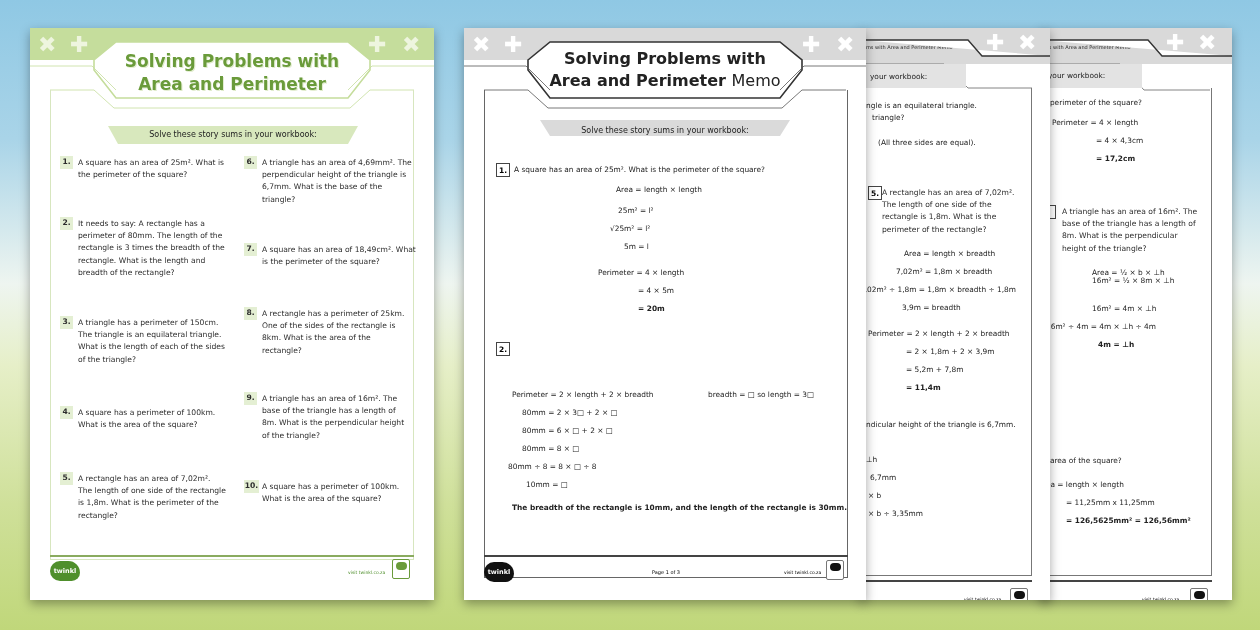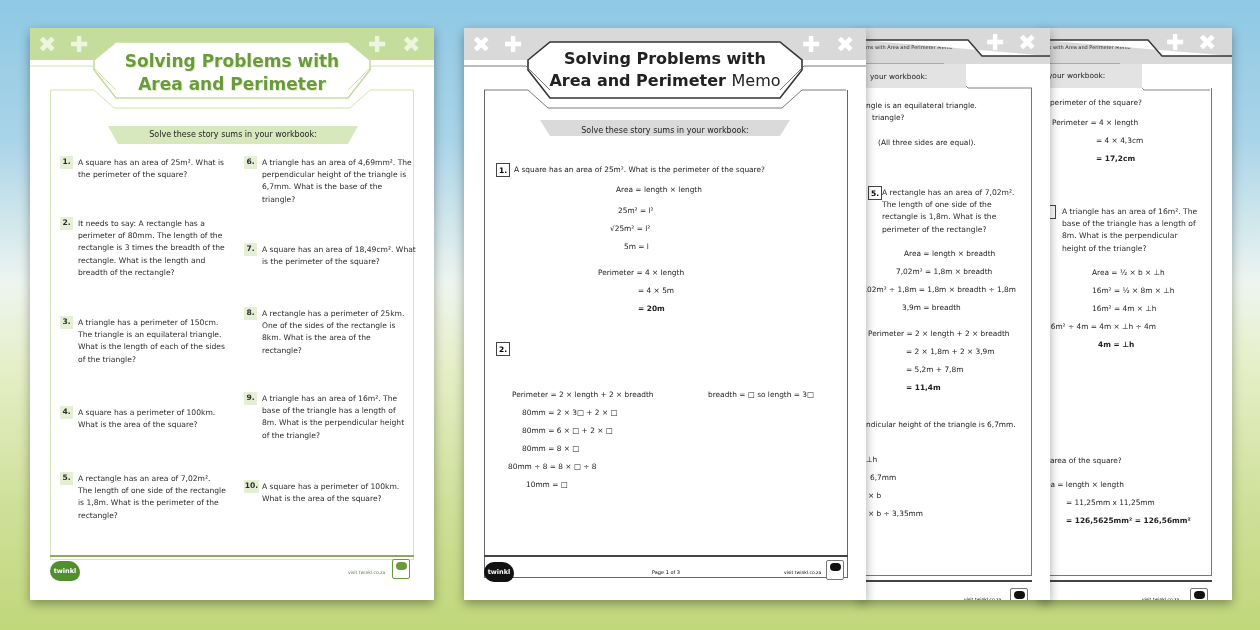--- a/index.html
+++ b/index.html
@@ -62,21 +62,21 @@
   <div style="position:absolute; left:0; top:60px; width:172px; height:488px; border-right:1px solid #777; border-bottom:1px solid #777;" data-name="content-frame"></div>
 
   <div class="ans" data-name="q7-partial-text" style="left:3px; top:70px;">e perimeter of the square?</div>
   <div class="ans" data-name="q7-step" style="left:12px; top:90px;">Perimeter = 4 × length</div>
   <div class="ans" data-name="q7-step" style="left:56px; top:108px;">= 4 × 4,3cm</div>
   <div class="ans bold" data-name="q7-answer" style="left:56px; top:126px;">= 17,2cm</div>
 
   <div data-name="q9-number-box" style="position:absolute; left:2px; top:177px; width:14px; height:14px; border:1px solid #444; border-left:none; font-size:7.5px; font-weight:bold; line-height:13px;">9.</div>
   <div class="q" data-name="q9-text" style="left:22px; top:178px; width:142px;">A triangle has an area of 16m². The base of the triangle has a length of 8m. What is the perpendicular height of the triangle?</div>
   <div class="ans" data-name="q9-step" style="left:52px; top:240px;">Area = ½ × b × ⊥h</div>
-  <div class="ans" data-name="q9-step" style="left:52px; top:258px;">16m² = ½ × 8m × ⊥h</div>
+  <div class="ans" data-name="q9-step" style="left:52px; top:248px;">16m² = ½ × 8m × ⊥h</div>
   <div class="ans" data-name="q9-step" style="left:52px; top:276px;">16m² = 4m × ⊥h</div>
   <div class="ans" data-name="q9-step" style="left:6px; top:294px;">16m² ÷ 4m = 4m × ⊥h ÷ 4m</div>
   <div class="ans bold" data-name="q9-answer" style="left:58px; top:312px;">4m = ⊥h</div>
 
   <div class="ans" data-name="q10-partial-text" style="left:3px; top:428px;">e area of the square?</div>
   <div class="ans" data-name="q10-step" style="left:3px; top:452px;">rea = length × length</div>
   <div class="ans" data-name="q10-step" style="left:26px; top:470px;">= 11,25mm x 11,25mm</div>
   <div class="ans bold" data-name="q10-answer" style="left:26px; top:488px;">= 126,5625mm² = 126,56mm²</div>
 
   <div class="footer-line" data-name="footer-divider" style="left:0; width:172px; top:552px; background:#444;"></div>
@@ -157,20 +157,21 @@
   <div class="ans bold" data-name="q1-answer" style="left:174px; top:276px;">= 20m</div>
 
   <div data-name="q2-number-box" style="position:absolute; left:32px; top:314px; width:14px; height:14px; border:1px solid #444; font-size:7.5px; font-weight:bold; line-height:13px; text-align:center;">2.</div>
   <div class="ans" data-name="q2-step" style="left:48px; top:362px;">Perimeter = 2 × length + 2 × breadth</div>
   <div class="ans" data-name="q2-side-note" style="left:244px; top:362px;">breadth = □ so length = 3□</div>
   <div class="ans" data-name="q2-step" style="left:58px; top:380px;">80mm = 2 × 3□ + 2 × □</div>
   <div class="ans" data-name="q2-step" style="left:58px; top:398px;">80mm = 6 × □ + 2 × □</div>
   <div class="ans" data-name="q2-step" style="left:58px; top:416px;">80mm = 8 × □</div>
   <div class="ans" data-name="q2-step" style="left:44px; top:434px;">80mm ÷ 8 = 8 × □ ÷ 8</div>
   <div class="ans" data-name="q2-step" style="left:62px; top:452px;">10mm = □</div>
+  <div class="ans bold" data-name="q2-conclusion" style="left:48px; top:475px;">The breadth of the rectangle is 10mm, and the length of the rectangle is 30mm.</div>
 
   <div class="footer-line" data-name="footer-divider" style="left:20px; width:364px; top:527px; background:#444;"></div>
   <div class="logo-blob" data-name="twinkl-logo" style="left:20px; top:534px; background:#111;">twinkl</div>
   <div class="pagenum" data-name="page-number" style="left:188px; top:541px;">Page 1 of 3</div>
   <div class="visit" data-name="visit-link" style="left:320px; top:542px;">visit twinkl.co.za</div>
   <div class="badge" data-name="quality-badge-icon" style="left:362px; top:532px;"></div>
 </div>
 
 <div class="page" data-name="worksheet-page" style="left:30px; top:28px; width:404px; height:572px;">
   <div class="topband" data-name="worksheet-header-band" style="background:#c5dd9c;"></div>

